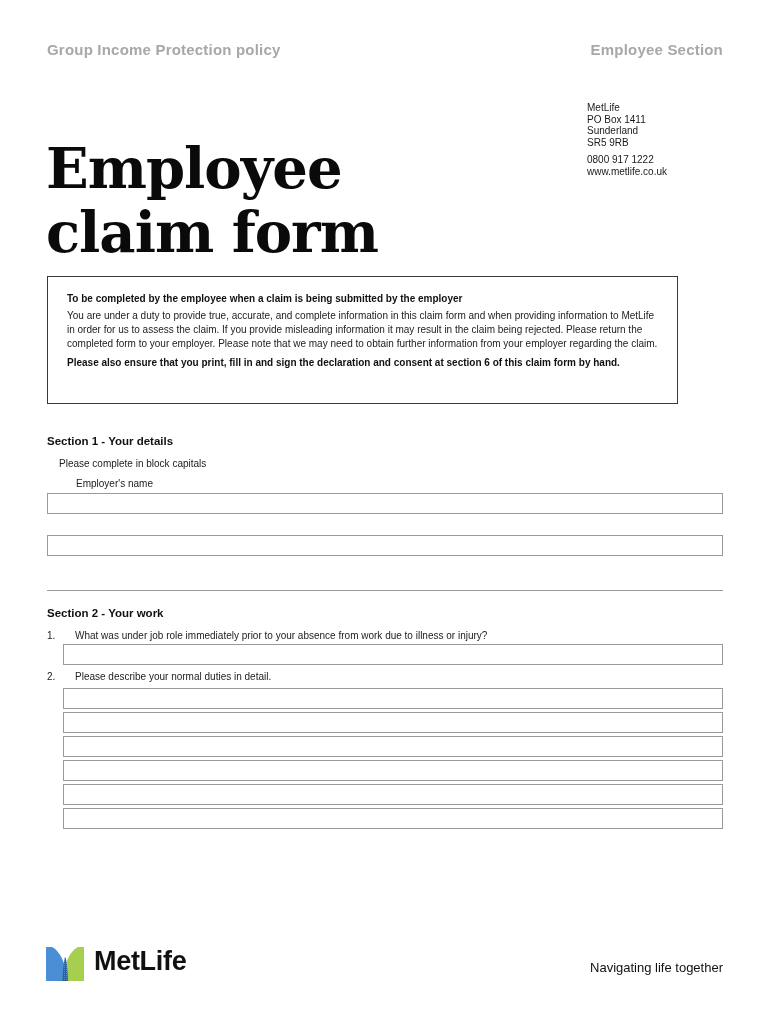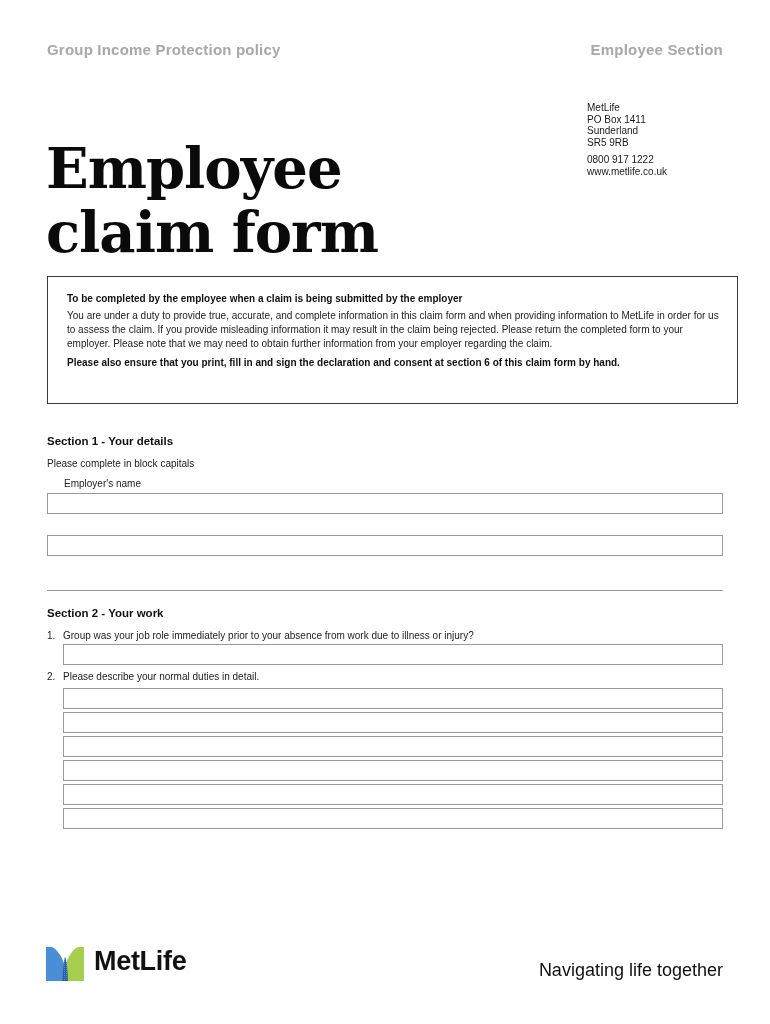--- a/index.html
+++ b/index.html
@@ -9,35 +9,35 @@
     .abs { position: absolute; }
 
     .header-left { left: 47px; top: 41px; font-size: 15px; font-weight: bold; color: #a8a8a8; letter-spacing: 0.2px; }
     .header-right { right: 47px; top: 41px; font-size: 15px; font-weight: bold; color: #a8a8a8; letter-spacing: 0.2px; text-align: right; }
 
     .title { left: 46px; top: 96px; font-family: "DejaVu Serif", "Liberation Serif", serif; font-weight: bold; font-size: 56px; line-height: 64px; color: #0a0a0a; letter-spacing: -1px; margin-top: 40px; }
 
     .address { left: 587px; top: 102px; font-size: 10px; line-height: 11.5px; color: #1a1a1a; }
     .address .gap { height: 6px; }
 
-    .notice { left: 47px; top: 276px; width: 691px; height: 128px; border: 1.5px solid #3a3a3a; padding: 16px 18px 0 19px; }
+    .notice { left: 47px; top: 276px; width: 631px; height: 128px; border: 1.5px solid #3a3a3a; padding: 16px 18px 0 19px; }
     .notice .n-head { font-size: 10px; font-weight: bold; color: #111; margin-bottom: 5px; }
     .notice .n-body { font-size: 10px; line-height: 14px; color: #222; margin-bottom: 6px; }
     .notice .n-foot { font-size: 10px; font-weight: bold; color: #111; }
 
     .sec-title { font-size: 11.5px; font-weight: bold; color: #111; }
-    .label { font-size: 10px; color: #222; }
+    .label { font-size: 10px; color: #222; margin-left: 12px; }
     .field { background: #fff; border: 1px solid #9a9a9a; height: 21px; }
     .field input { width: 100%; height: 100%; border: none; background: transparent; outline: none; padding: 0 4px; font-size: 11px; font-family: "Liberation Sans", sans-serif; }
 
     .divider { left: 47px; top: 590px; width: 676px; height: 1px; background: #9a9a9a; }
 
     .q-num { font-size: 10px; color: #222; }
     .logo-word { left: 94px; top: 946px; font-size: 27px; font-weight: bold; color: #111; letter-spacing: -0.3px; }
-    .tagline { right: 47px; top: 960px; font-size: 18px; color: #111; text-align: right; }
+    .tagline { right: 47px; top: 960px; font-size: 13px; color: #111; text-align: right; }
   </style>
 </head>
 <body>
 
 <div class="abs header-left">Group Income Protection policy</div>
 <div class="abs header-right">Employee Section</div>
 
 <div class="abs title">
   <div>Employee</div>
   <div>claim form</div>
@@ -70,21 +70,21 @@
 <div class="abs label" style="left:47px; top:544px;">Your name including title e.g. Mr, Ms</div>
 <div class="abs field" style="left:47px; top:535px; width:676px;">
   <input type="text" value="" style="">
 </div>
 
 <div class="abs divider"></div>
 
 <div class="abs sec-title" style="left:47px; top:607px;">Section 2 - Your work</div>
 
 <div class="abs q-num" style="left:47px; top:630px;">1.</div>
-<div class="abs label" style="left:63px; top:630px;">Group was your job role immediately prior to your absence from work due to illness or injury?</div>
+<div class="abs label" style="left:63px; top:630px;">What was under job role immediately prior to your absence from work due to illness or injury?</div>
 <div class="abs field" style="left:63px; top:644px; width:660px;">
   <input type="text" value="" style="">
 </div>
 
 <div class="abs q-num" style="left:47px; top:671px;">2.</div>
 <div class="abs label" style="left:63px; top:671px;">Please describe your normal duties in detail.</div>
 
 <div class="abs field" style="left:63px; top:688px; width:660px;">
   <input type="text" value="" style="">
 </div>

